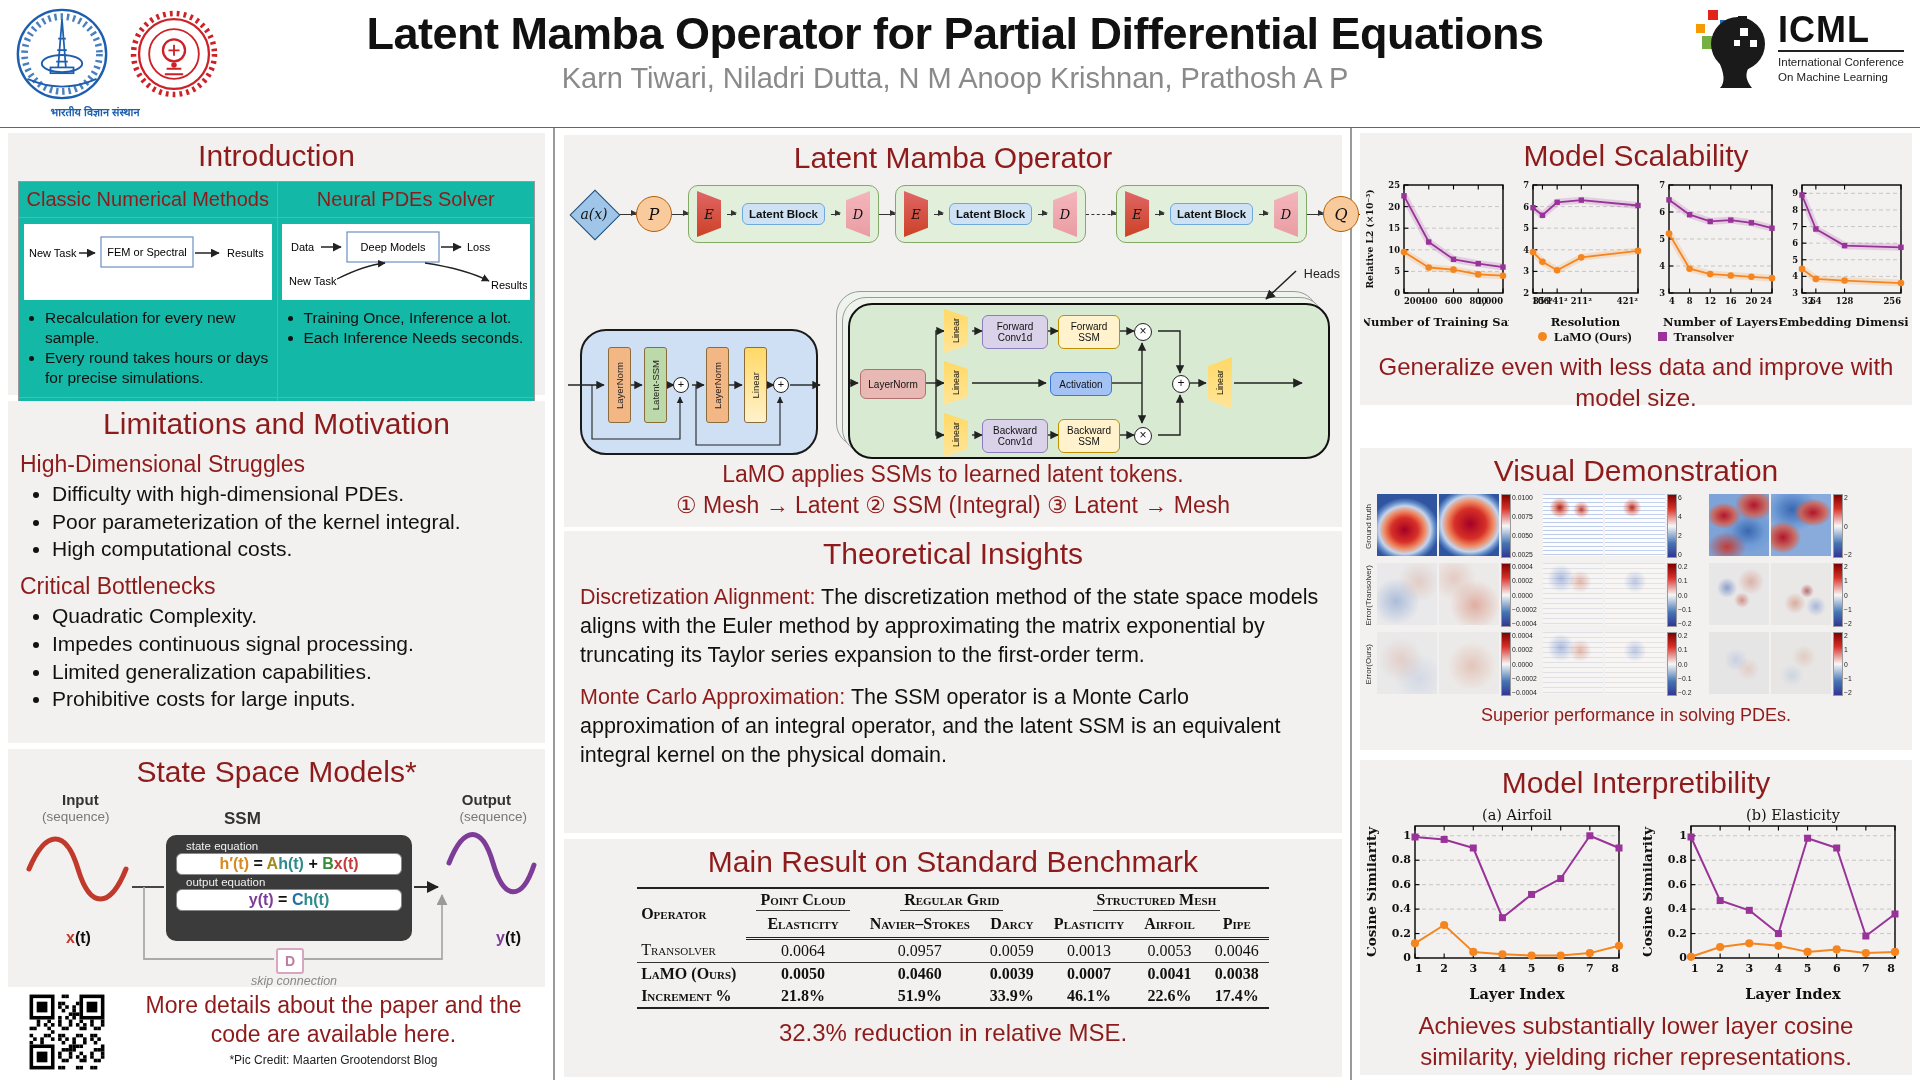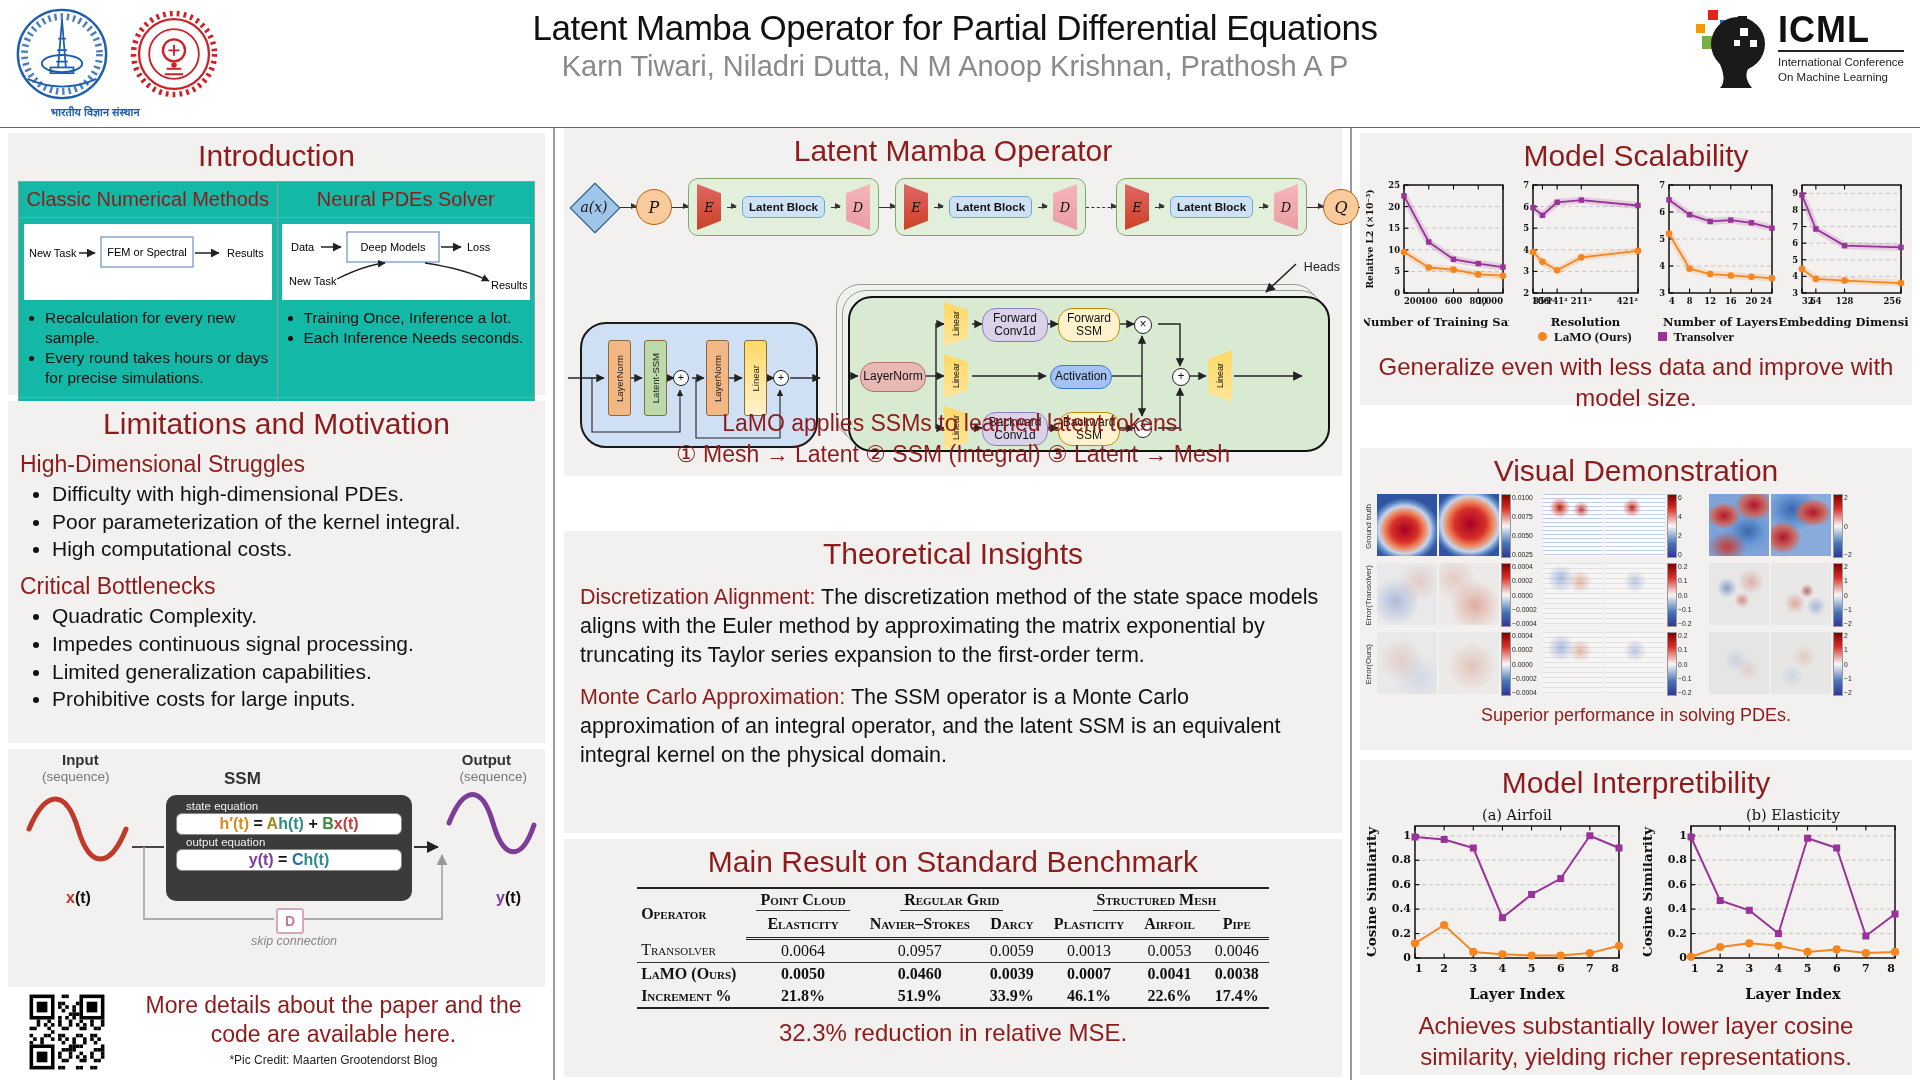--- a/index.html
+++ b/index.html
@@ -6,21 +6,21 @@
   body{width:1920px;height:1080px;position:relative;background:#fff;
        font-family:"Liberation Sans", sans-serif;color:#111;overflow:hidden}
   
   #header{position:absolute;left:0;top:0;width:1920px;height:127px;background:#fff;
           border-bottom:1.5px solid #666;z-index:5}
   #iisc-logo{position:absolute;left:14px;top:6px}
   #iisc-caption{position:absolute;left:0px;top:104px;width:190px;text-align:center;
                 font-size:11px;font-weight:bold;color:#1d5fae}
   #iitd-logo{position:absolute;left:128px;top:8px}
   #title-block{position:absolute;left:260px;top:8px;width:1390px;text-align:center}
-  #poster-title{font-size:35px;font-weight:normal;letter-spacing:-0.5px;line-height:1.15}
+  #poster-title{font-size:45px;font-weight:bold;letter-spacing:-0.5px;line-height:1.15}
   #poster-authors{font-size:29px;color:#8a8a8a;margin-top:2px}
   #icml{position:absolute;right:16px;top:8px;display:flex;align-items:center;gap:10px}
   #icml-text .big{font-size:36px;font-weight:800;letter-spacing:1px;color:#111;line-height:1}
   #icml-text .rule{height:2px;background:#222;margin:2px 0 3px}
   #icml-text .sub{font-size:11.5px;color:#222;line-height:1.25}
   
   .vline{position:absolute;top:127px;bottom:0;width:1.5px;background:#9a9a9a}
   #vl1{left:553px} #vl2{left:1350px}
   .col{position:absolute;top:0;height:1080px}
   #col-left{left:8px;width:537px}
@@ -60,21 +60,21 @@
          font-size:14px;text-align:center;line-height:22px}
   #skip-lab{position:absolute;left:190px;top:183px;width:180px;text-align:center;
             font-style:italic;font-size:12.5px;color:#888}
   .xt{position:absolute;font-size:16px;font-weight:bold}
   
   #qr-row{position:absolute;top:991px;left:0;right:0;display:flex;align-items:flex-start;gap:14px;padding-left:18px}
   #qr-text{flex:1;text-align:center}
   #qr-text .l{font-size:23px;color:#8e1b1b;line-height:1.25}
   #qr-text .credit{font-size:12px;color:#222;margin-top:4px}
   
-  #lamo-panel{top:128px;height:348px}
+  #lamo-panel{top:135px;height:392px}
   #lamo-diagram{position:relative;width:770px;height:280px;margin:4px auto 0}
   #pipeline{position:absolute;left:0;top:6px;width:770px;display:flex;align-items:center}
   .flow-arrow{width:16px;height:0;border-top:1.8px solid #333;position:relative;flex:none}
   .flow-arrow::after{content:"";position:absolute;right:-1px;top:-4.4px;
       border-left:6.5px solid #333;border-top:3.6px solid transparent;border-bottom:3.6px solid transparent}
   .flow-arrow.dash{border-top-style:dashed;width:30px}
   .diamond{width:52px;height:52px;position:relative;flex:none}
   .diamond .sq{position:absolute;left:9px;top:9px;width:34px;height:34px;background:#9fc5e8;
                border:1.6px solid #1f4e79;transform:rotate(45deg)}
   .diamond .dl{position:absolute;inset:0;display:flex;align-items:center;justify-content:center;
@@ -101,21 +101,21 @@
   .bar-ln{background:#f3b786}
   .bar-ssm{background:#bcd9a9}
   .bar-lin{background:linear-gradient(#ffd966,#fff2cc)}
   .plus{position:absolute;width:14px;height:14px;border:1.4px solid #222;border-radius:50%;
         background:#fff;font-size:11px;line-height:13px;text-align:center}
   
   #rmod-wrap{position:absolute;left:268px;top:112px;width:494px;height:168px}
   .stack{position:absolute;border:1.4px solid #9a9a9a;border-radius:24px;background:#eef3ec}
   #rmod{position:absolute;left:12px;top:12px;right:0;bottom:0;background:#d9ead3;
         border:2.4px solid #111;border-radius:24px}
-  .rbox{position:absolute;border-radius:14px;font-size:12px;text-align:center;line-height:1.1;
+  .rbox{position:absolute;border-radius:6px;font-size:10px;text-align:center;line-height:1.1;
         display:flex;align-items:center;justify-content:center}
   .b-ln{background:#e8b9b4;border:1.2px solid #b37070}
   .b-conv{background:#d9d2e9;border:1.2px solid #8e7cc3}
   .b-ssm{background:#fff2cc;border:1.2px solid #bf9000}
   .b-act{background:#a4c2f4;border:1.2px solid #3c78d8}
   .trap-lin{position:absolute;width:24px;background:linear-gradient(#ffd966,#ffe599);
             clip-path:polygon(0 0,100% 18%,100% 82%,0 100%);display:flex;align-items:center;justify-content:center}
   .trap-lin.mirror{clip-path:polygon(0 18%,100% 0,100% 100%,0 82%)}
   .trap-lin span{writing-mode:vertical-rl;transform:rotate(180deg);font-size:9px}
   .gate{position:absolute;width:16px;height:16px;border:1.4px solid #222;border-radius:50%;
@@ -333,20 +333,21 @@
     <div class="subhead">Critical Bottlenecks</div>
     <ul>
         <li>Quadratic Complexity.</li>
         <li>Impedes continuous signal processing.</li>
         <li>Limited generalization capabilities.</li>
         <li>Prohibitive costs for large inputs.</li>
       </ul>
   </div>
 
   <div class="panel" id="ssm-panel">
+    <div class="sec-title">State Space Models*</div>
     <div id="ssm-diagram">
       <svg style="position:absolute;left:0;top:0" width="525" height="188">
         <path d="M15,78 C32,38 52,38 64,78 C76,118 96,118 112,78" fill="none" stroke="#c0392b" stroke-width="5" stroke-linecap="round"></path>
         <path d="M435,72 C450,34 468,34 479,72 C490,110 508,110 520,74" fill="none" stroke="#7d3c98" stroke-width="5" stroke-linecap="round"></path>
         <line x1="118" y1="96" x2="150" y2="96" stroke="#333" stroke-width="1.8"></line>
         <path d="M130,96 L130,168 L260,168" fill="none" stroke="#aaa" stroke-width="1.8"></path>
         <path d="M288,168 L428,168 L428,104" fill="none" stroke="#aaa" stroke-width="1.8" marker-end="url(#ahg)"></path>
         <line x1="400" y1="96" x2="424" y2="96" stroke="#333" stroke-width="2" marker-end="url(#ah)"></line>
       </svg>
       <div class="ssm-lab" style="left:48px;top:0">Input</div>

